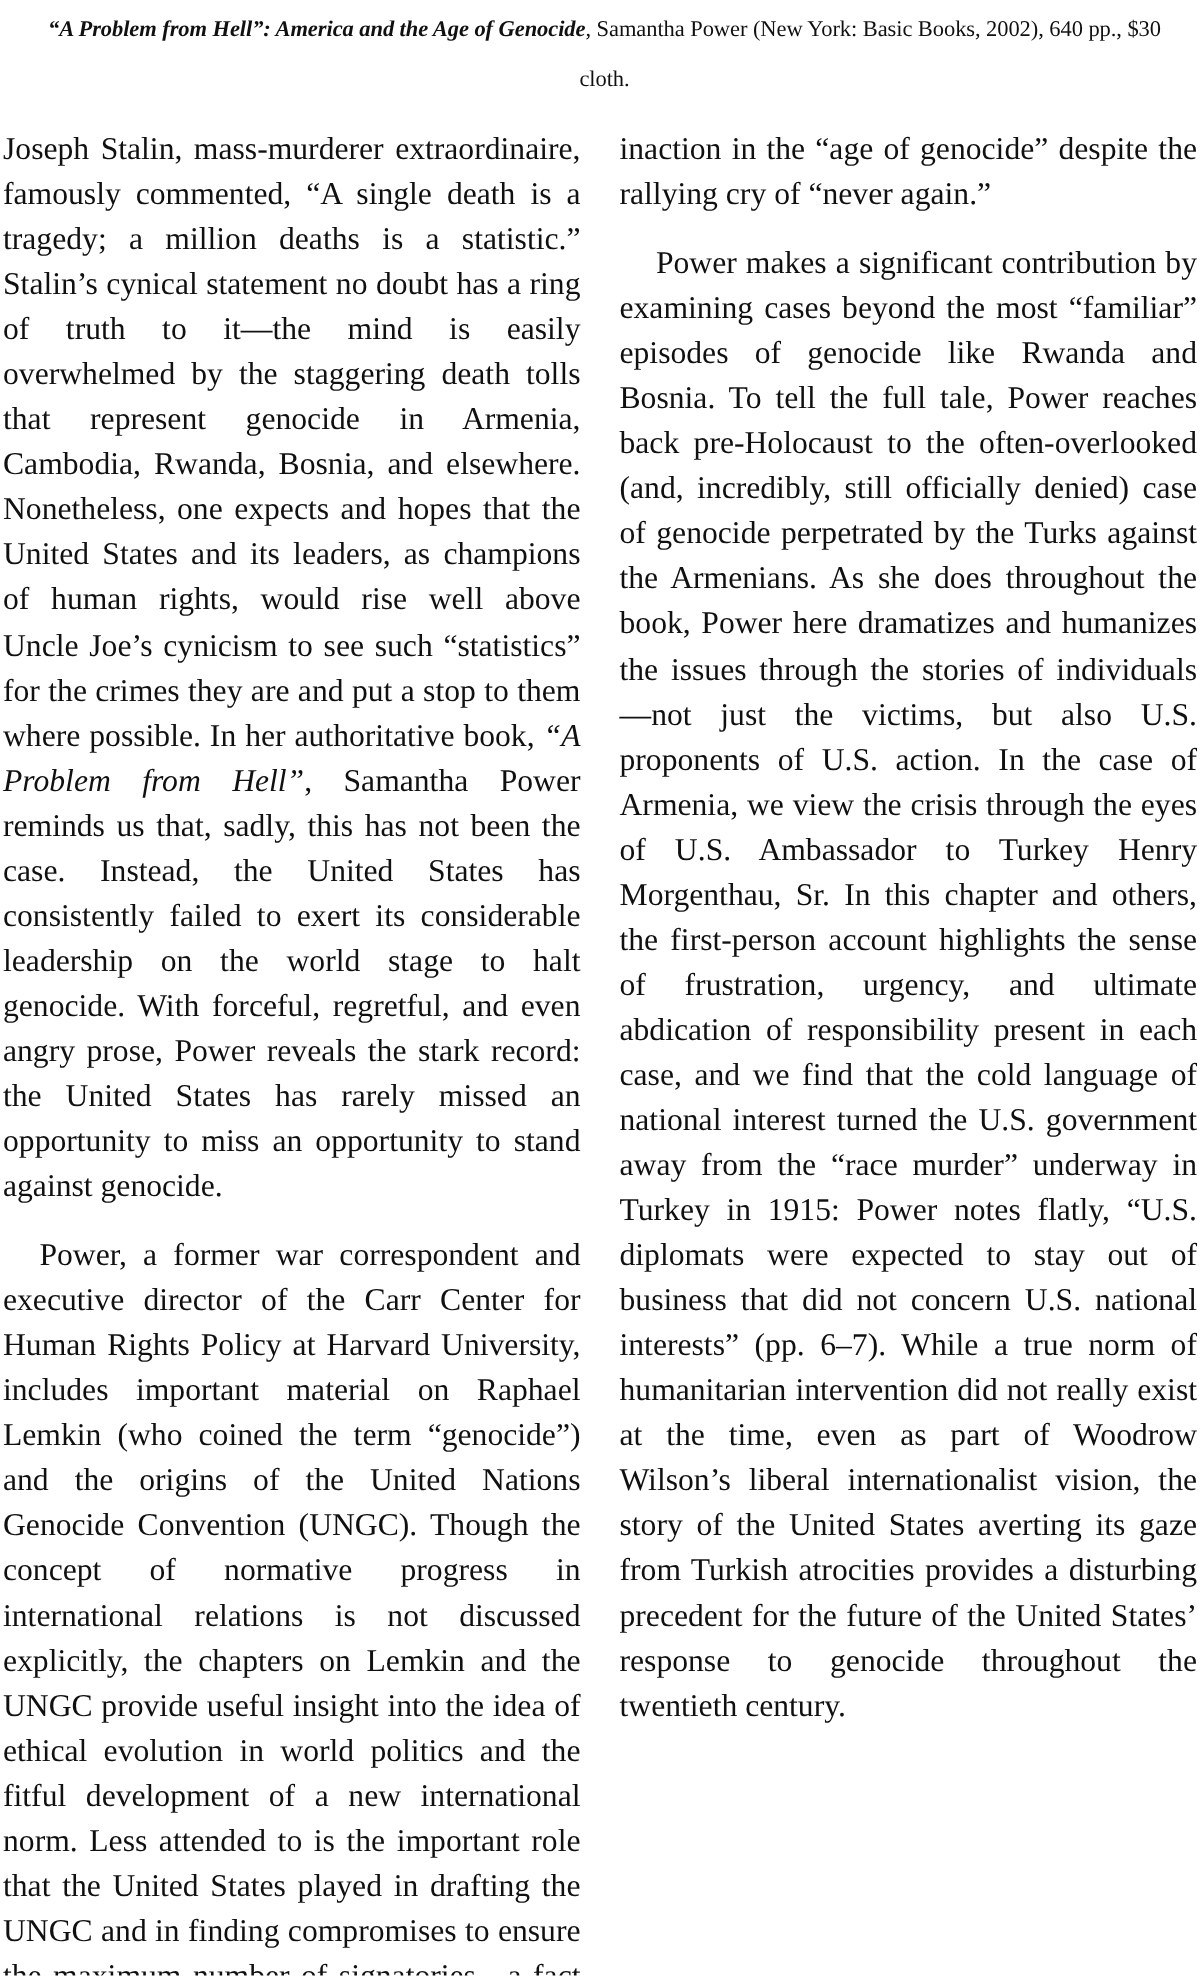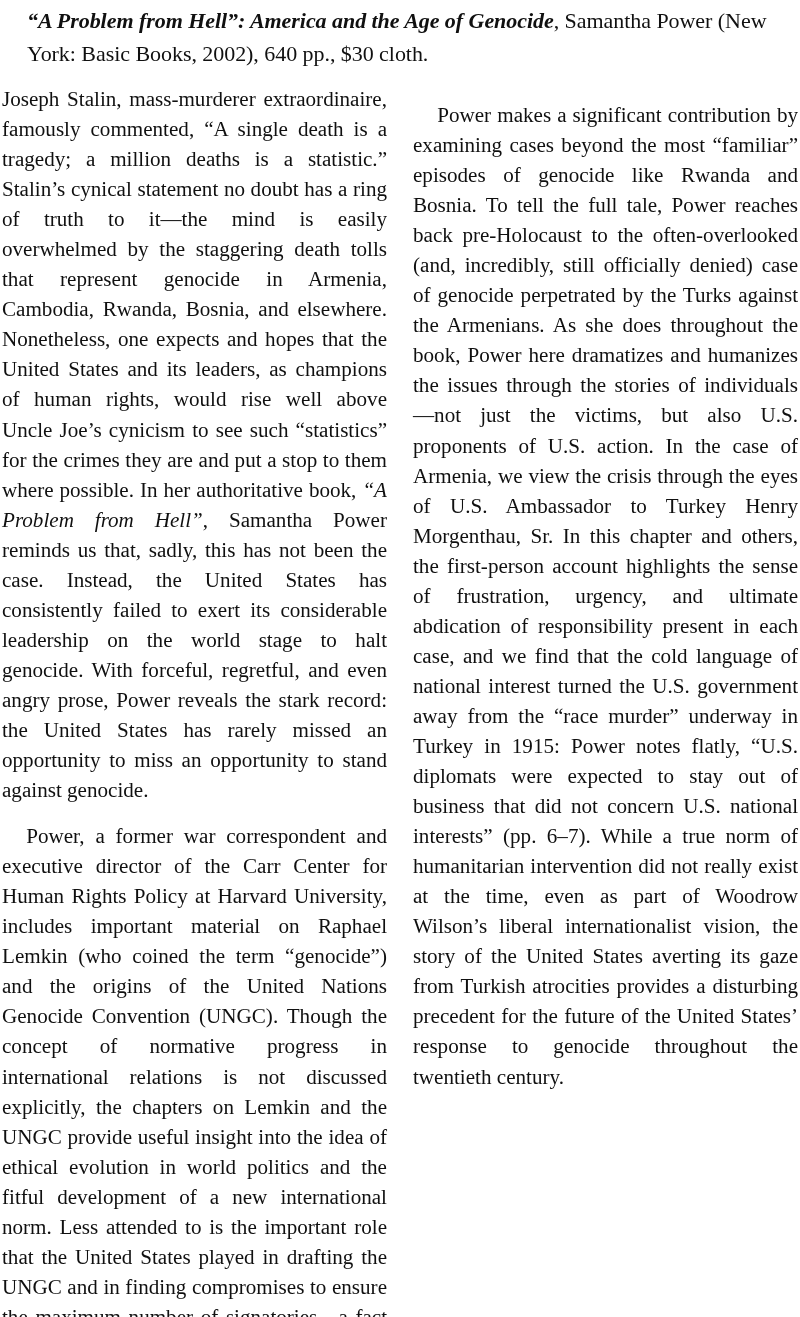--- a/index.html
+++ b/index.html
@@ -23,23 +23,23 @@
     height: 1317px;
     box-sizing: border-box;
   }
 
   
   .review-heading {
     position: absolute;
     left: 27px;
     top: 4px;
     width: 752px;
-    font-size: 22px;
+    font-size: 15px;
     line-height: 33px;
-    text-align: left;
+    text-align: center;
     letter-spacing: -0.05px;
   }
   .review-heading .title {
     font-weight: bold;
     font-style: italic;
   }
   .review-heading .byline {
     font-weight: normal;
     font-style: normal;
   }
@@ -109,20 +109,21 @@
   <div class="review-heading">
     <span class="title">“A Problem from Hell”: America and the Age of Genocide</span><span class="byline">, Samantha Power (New York: Basic Books, 2002), 640 pp., $30 cloth.</span>
   </div>
 
   <div class="columns">
     <div class="col" id="left-column">
         <p><span>Joseph Stalin, mass-murderer extraordinaire, famously commented, “A single death is a tragedy; a million deaths is a statistic.” Stalin’s cynical statement no doubt has a ring of truth to it—the mind is easily overwhelmed by the staggering death tolls that represent genocide in Armenia, Cambodia, Rwanda, Bosnia, and elsewhere. Nonetheless, one expects and hopes that the United States and its leaders, as champions of human rights, would rise well above Uncle Joe’s cynicism to see such “statistics” for the crimes they are and put a stop to them where possible. In her authoritative book, </span><i>“A Problem from Hell”</i><span>, Samantha Power reminds us that, sadly, this has not been the case. Instead, the United States has consistently failed to exert its considerable leadership on the world stage to halt genocide. With forceful, regretful, and even angry prose, Power reveals the stark record: the United States has rarely missed an opportunity to miss an opportunity to stand against genocide.</span></p>
         <p class="indent"><span>Power, a former war correspondent and executive director of the Carr Center for Human Rights Policy at Harvard University, includes important material on Raphael Lemkin (who coined the term “genocide”) and the origins of the United Nations Genocide Convention (UNGC). Though the concept of normative progress in international relations is not discussed explicitly, the chapters on Lemkin and the UNGC provide useful insight into the idea of ethical evolution in world politics and the fitful development of a new international norm. Less attended to is the important role that the United States played in drafting the UNGC and in finding compromises to ensure the maximum number of signatories—a fact that only magnifies the United States’ willful</span></p>
       </div>
     <div class="col" id="right-column">
+        <p><span>inaction in the “age of genocide” despite the rallying cry of “never again.”</span></p>
         <p class="indent"><span>Power makes a significant contribution by examining cases beyond the most “familiar” episodes of genocide like Rwanda and Bosnia. To tell the full tale, Power reaches back pre-Holocaust to the often-overlooked (and, incredibly, still officially denied) case of genocide perpetrated by the Turks against the Armenians. As she does throughout the book, Power here dramatizes and humanizes the issues through the stories of individuals—not just the victims, but also U.S. proponents of U.S. action. In the case of Armenia, we view the crisis through the eyes of U.S. Ambassador to Turkey Henry Morgenthau, Sr. In this chapter and others, the first-person account highlights the sense of frustration, urgency, and ultimate abdication of responsibility present in each case, and we find that the cold language of national interest turned the U.S. government away from the “race murder” underway in Turkey in 1915: Power notes flatly, “U.S. diplomats were expected to stay out of business that did not concern U.S. national interests” (pp. 6–7). While a true norm of humanitarian intervention did not really exist at the time, even as part of Woodrow Wilson’s liberal internationalist vision, the story of the United States averting its gaze from Turkish atrocities provides a disturbing precedent for the future of the United States’ response to genocide throughout the twentieth century.</span></p>
       </div>
   </div>
 
   <div class="footer">
     <span class="running-head">Recent Books on Ethics and International Affairs</span>
     <span class="folio">151</span>
   </div>
 
 </div>

